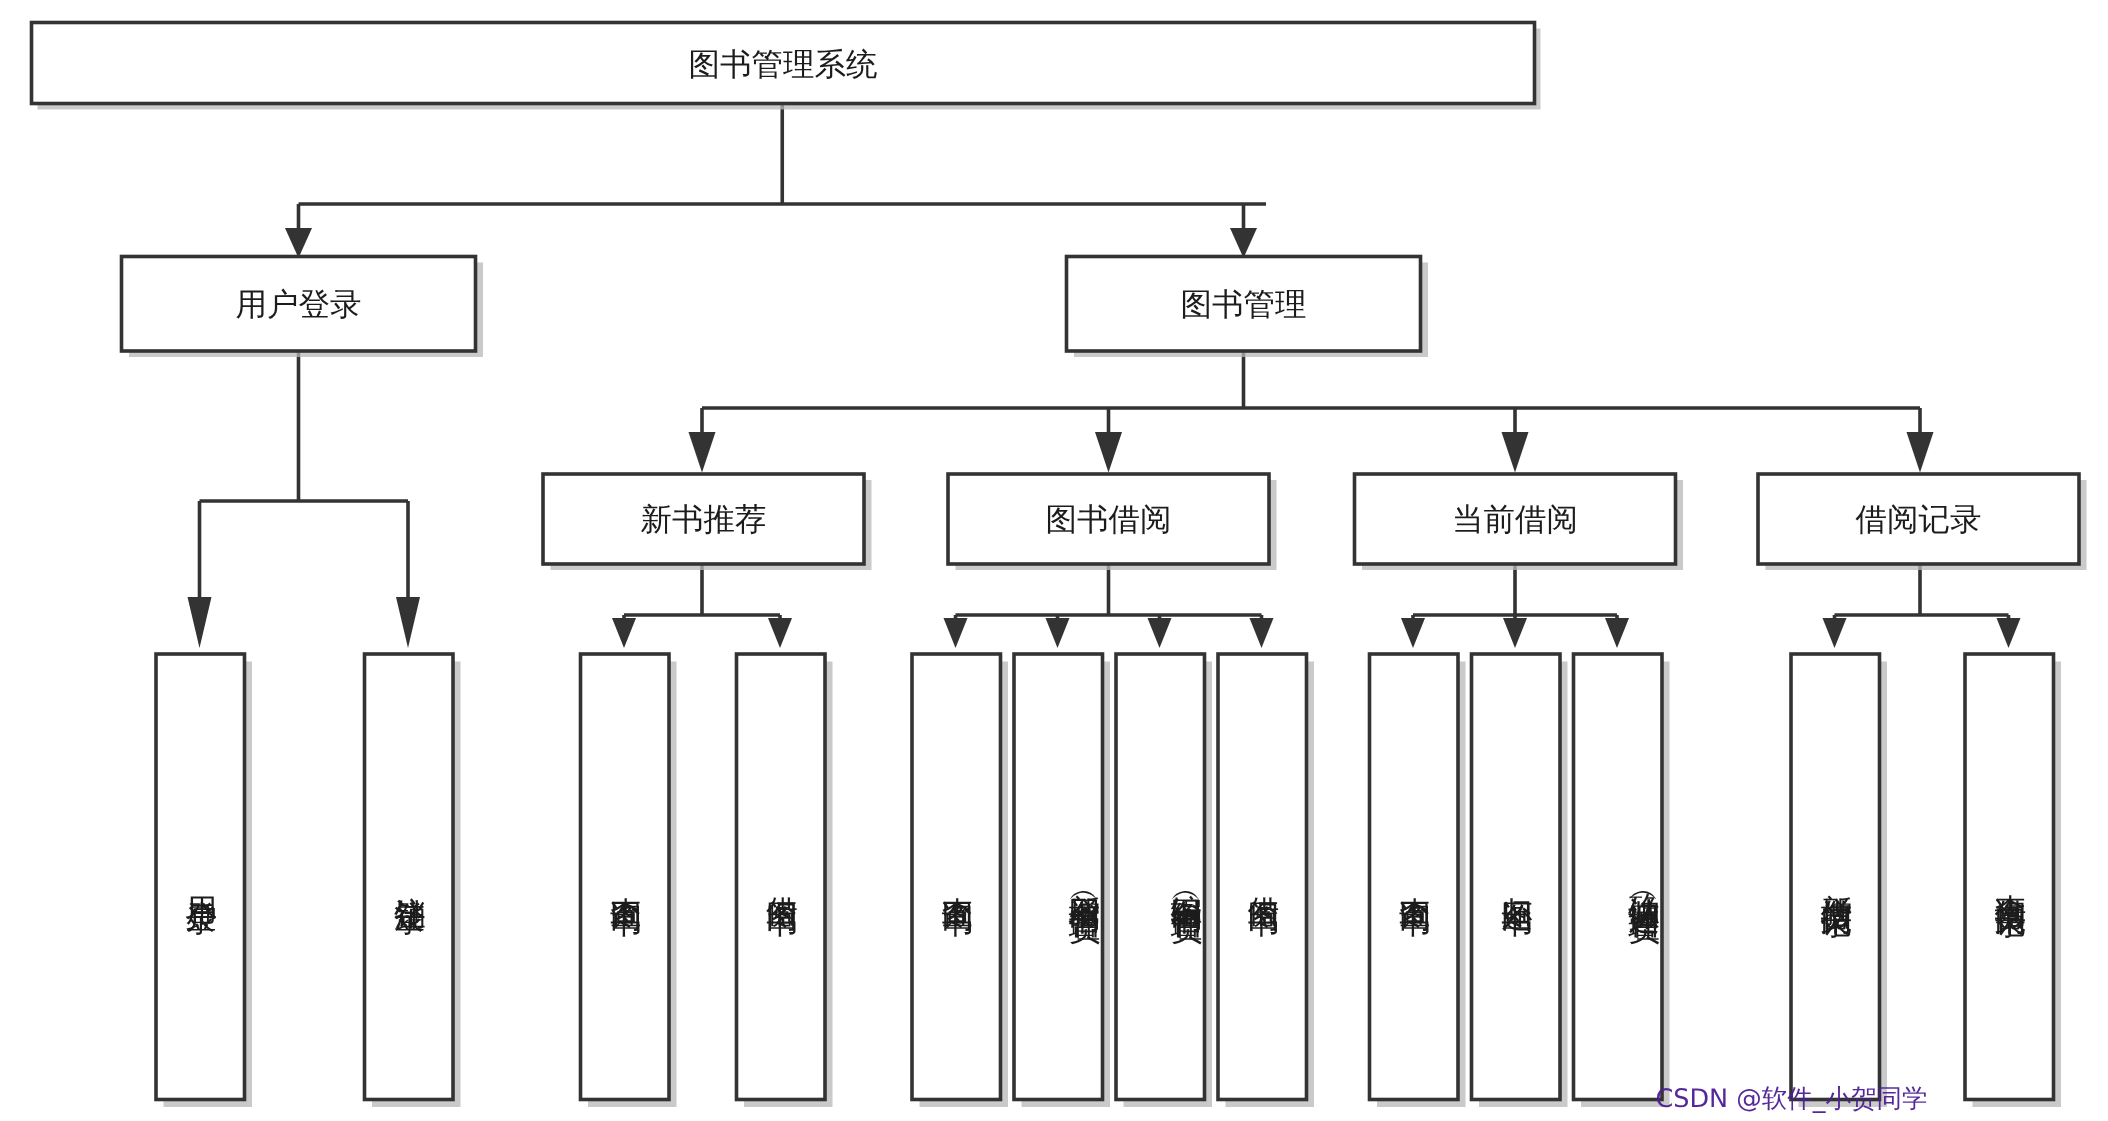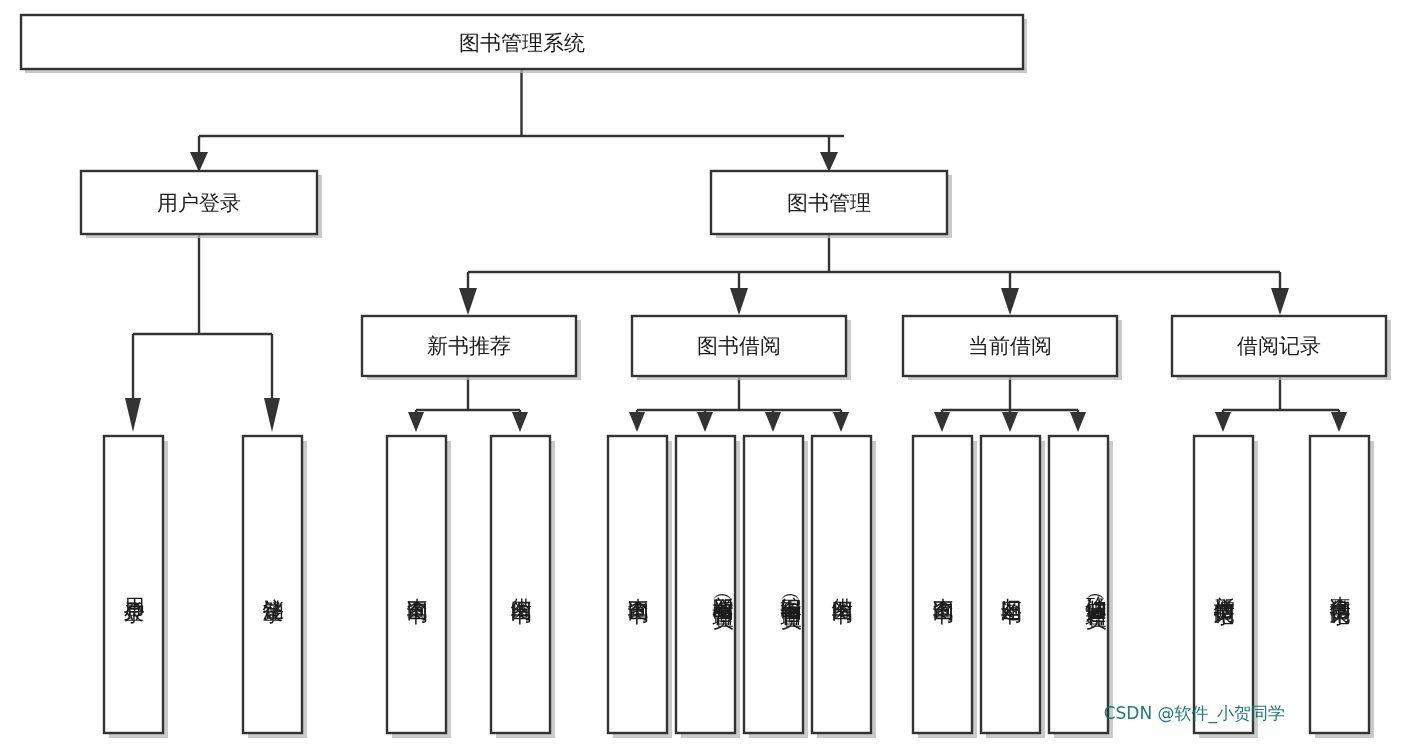--- a/index.html
+++ b/index.html
@@ -62,24 +62,24 @@
     color: #1c1c1c;
     display: flex;
     align-items: center;
     justify-content: center;
     white-space: nowrap;
     pointer-events: none;
   }
   .watermark {
     position: absolute;
     right: 10px;
-    bottom: 22px;
+    bottom: 3px;
     font-family: "DejaVu Sans", "Liberation Sans", sans-serif;
     font-size: 17px;
-    color: #0f766e;
+    color: #4c1d95;
     opacity: 0.95;
     white-space: nowrap;
     margin-top: 28px;
   }
 </style>
 </head>
 <body>
 
 <div id="diagram-root">
 

